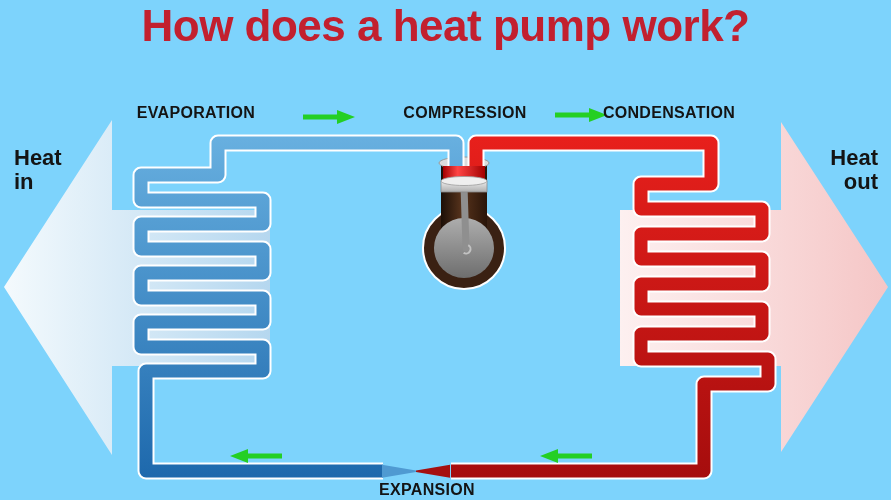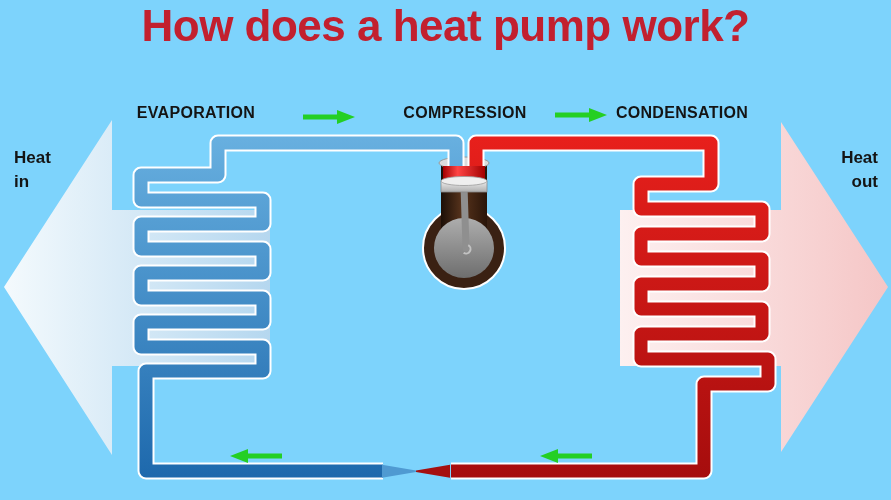--- a/index.html
+++ b/index.html
@@ -9,24 +9,24 @@
   .page-title{
     position:absolute;left:0;top:1px;width:891px;text-align:center;
     font-size:44px;font-weight:bold;letter-spacing:-0.5px;color:#c2202f;
   }
   .stage-label{
     position:absolute;font-size:16px;font-weight:bold;color:#141414;
     text-align:center;letter-spacing:0.3px;white-space:nowrap;
   }
   #lbl-evaporation{left:128px;top:104px;width:136px;}
   #lbl-compression{left:396px;top:104px;width:138px;}
-  #lbl-condensation{left:608px;top:104px;width:148px;text-align:center;}
+  #lbl-condensation{left:595px;top:104px;width:148px;text-align:center;}
   #lbl-expansion{left:373px;top:481px;width:108px;}
   .heat-label{
-    position:absolute;font-size:17px;font-weight:bold;color:#141414;line-height:24px;
+    position:absolute;font-size:22px;font-weight:bold;color:#141414;line-height:24px;
   }
   #heat-in{left:14px;top:146px;text-align:left;}
   #heat-out{right:13px;top:146px;text-align:right;}
 </style>
 </head>
 <body>
 
 <div id="stage">
 
   <svg id="diagram-svg" width="891" height="500" viewBox="0 0 891 500">
@@ -102,20 +102,21 @@
     <path d="M555,112.5 L589,112.5 L589,108 L607,115 L589,122 L589,117.5 L555,117.5 Z" fill="#24cf24"></path>
     <path d="M282,453.5 L248,453.5 L248,449 L230,456 L248,463 L248,458.5 L282,458.5 Z" fill="#24cf24"></path>
     <path d="M592,453.5 L558,453.5 L558,449 L540,456 L558,463 L558,458.5 L592,458.5 Z" fill="#24cf24"></path>
   </svg>
 
   <div class="page-title">How does a heat pump work?</div>
 
   <div class="stage-label" id="lbl-compression">COMPRESSION</div>
   <div class="stage-label" id="lbl-evaporation">EVAPORATION</div>
   <div class="stage-label" id="lbl-condensation">CONDENSATION</div>
+  <div class="stage-label" id="lbl-expansion">EXPANSION</div>
 
   <div class="heat-label" id="heat-in">
     <div>Heat</div>
     <div>in</div>
   </div>
   <div class="heat-label" id="heat-out">
     <div>Heat</div>
     <div>out</div>
   </div>
 

